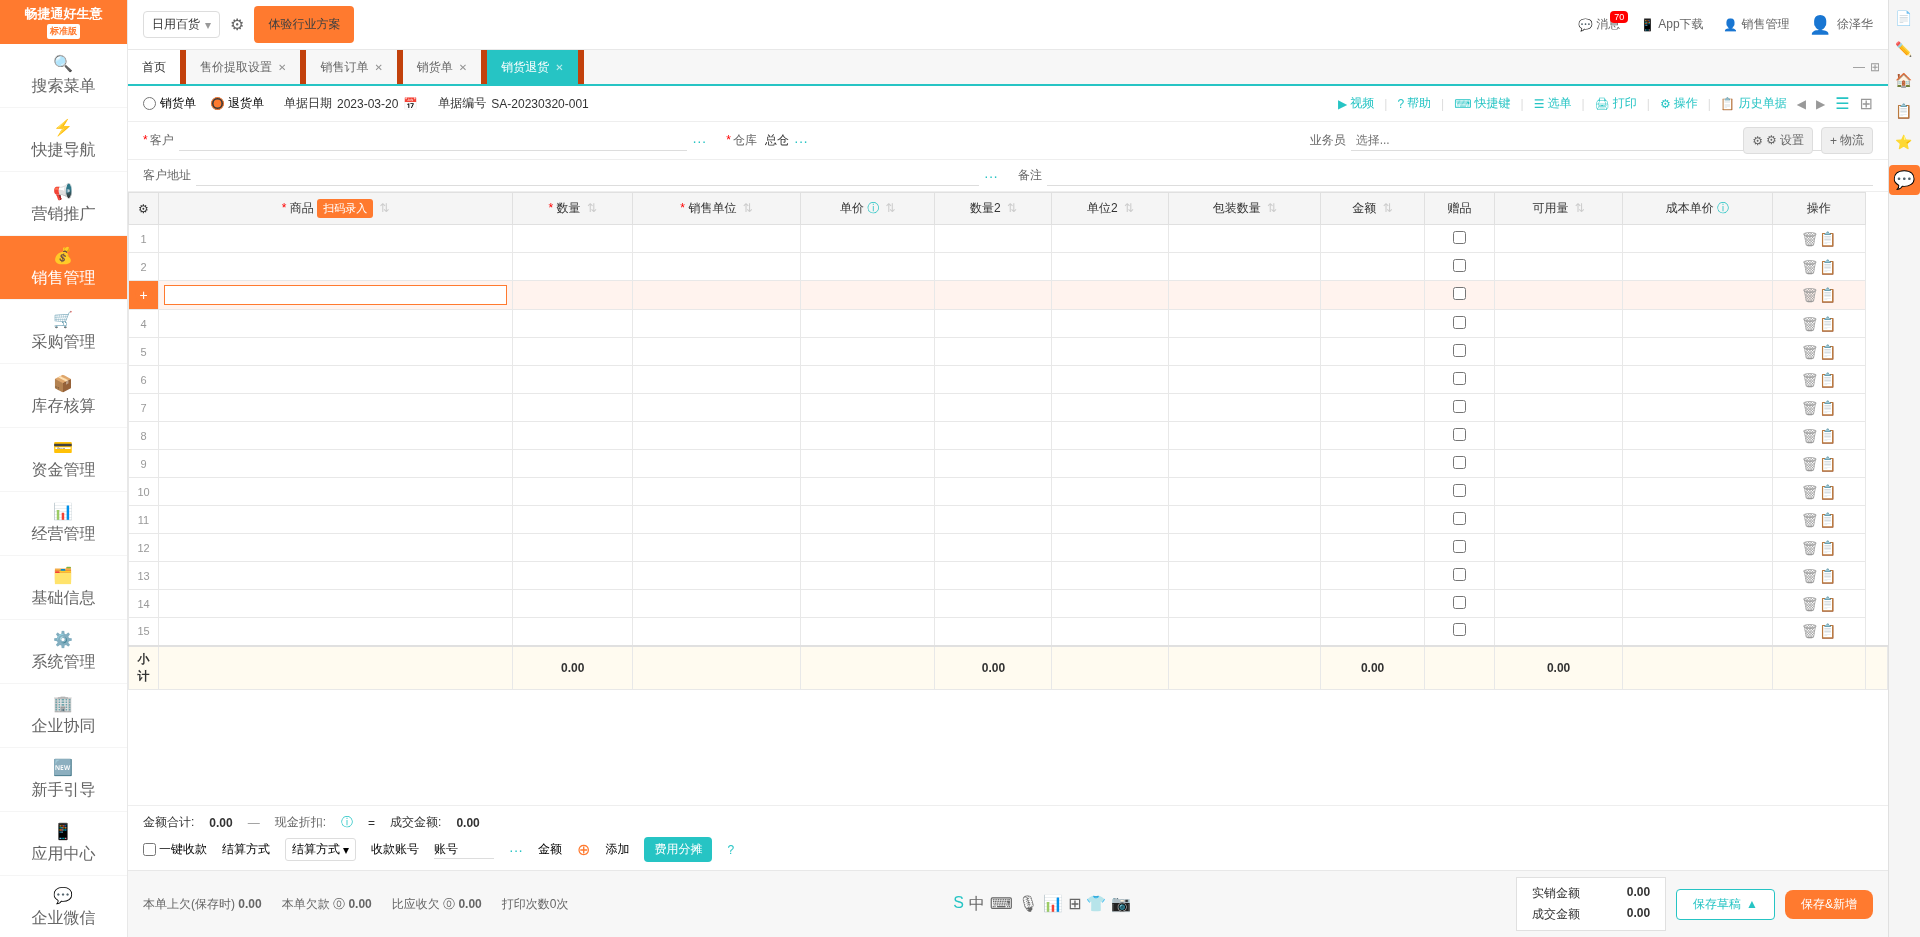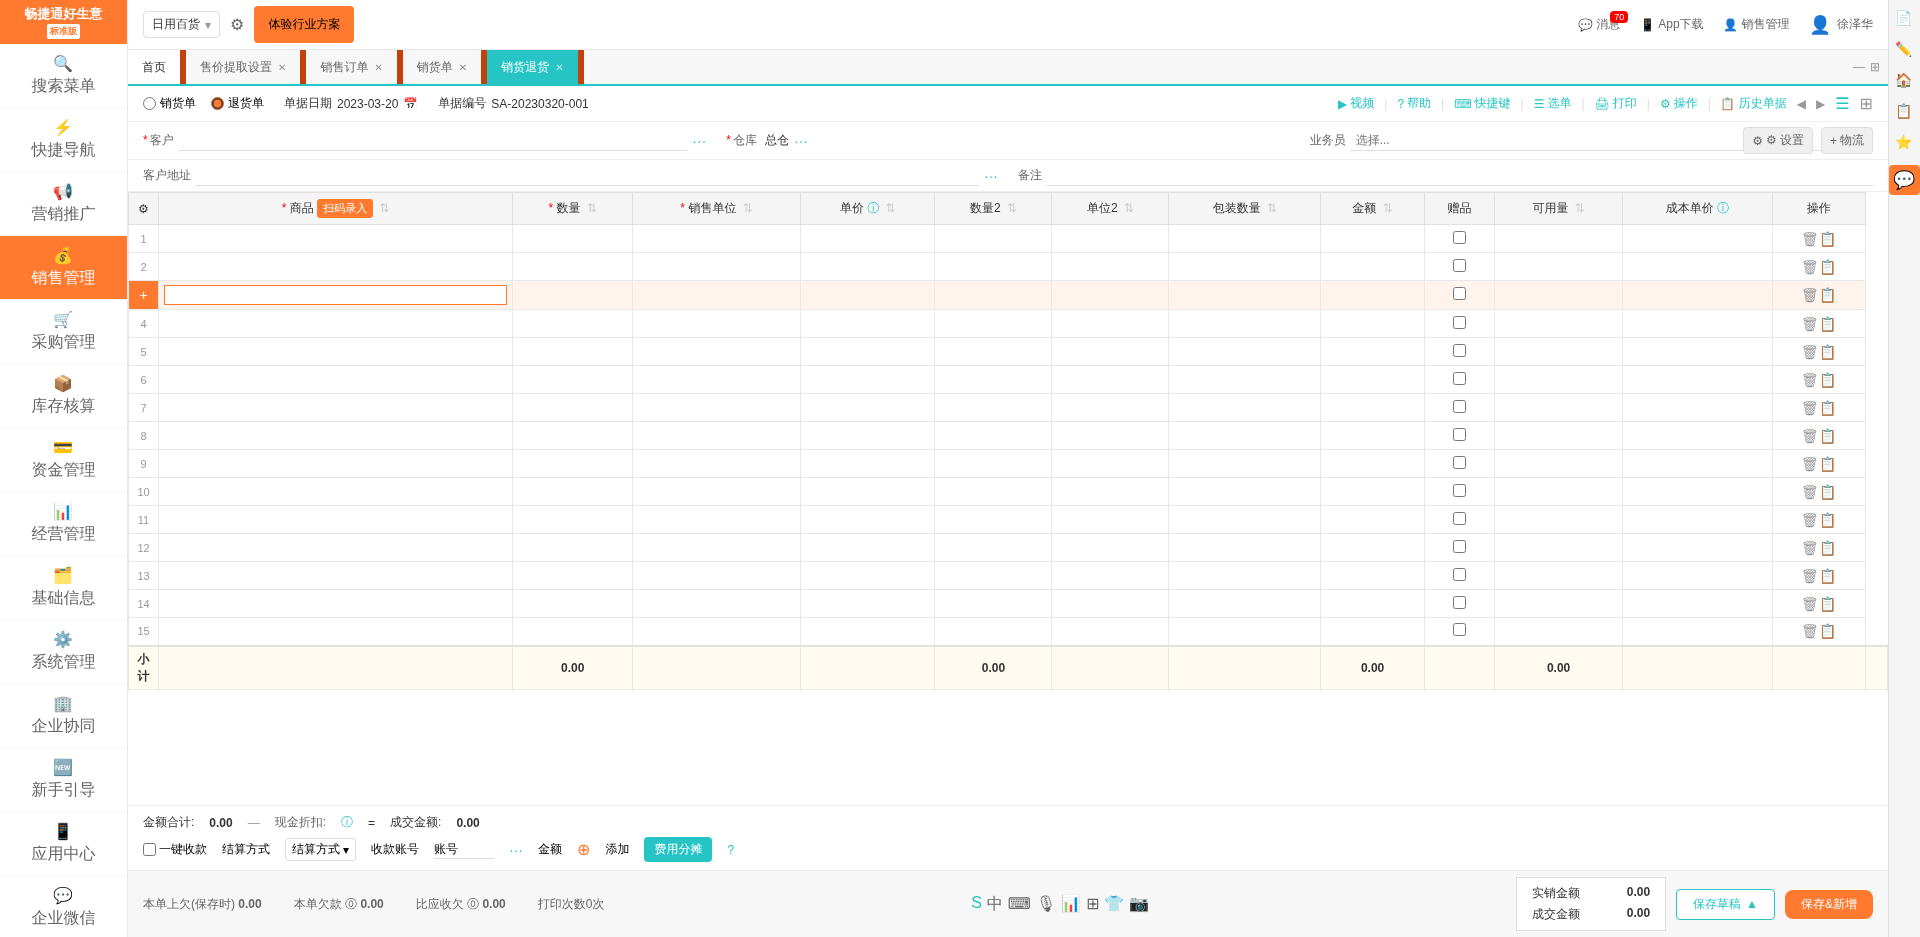--- a/index.html
+++ b/index.html
@@ -17,21 +17,21 @@
     .sidebar-bottom { margin-top: auto; display: flex; justify-content: space-around; padding: 10px; border-top: 1px solid #e8e8e8; }
 
     
     .main { flex: 1; display: flex; flex-direction: column; height: 937px; }
 
     
     .topbar { height: 50px; background: #fff; display: flex; align-items: center; padding: 0 15px; border-bottom: 1px solid #e8e8e8; }
     .topbar-left { display: flex; align-items: center; gap: 10px; }
     .topbar-select { border: 1px solid #ddd; border-radius: 4px; padding: 4px 8px; display: flex; align-items: center; gap: 5px; cursor: pointer; color: #333; }
     .topbar-gear { color: #666; cursor: pointer; font-size: 16px; }
-    .topbar-exp-btn { background: #ff7a2f; color: #000000; border: none; border-radius: 4px; padding: 10px 14px; cursor: pointer; font-size: 12px; }
+    .topbar-exp-btn { background: #ff7a2f; color: #404040; border: none; border-radius: 4px; padding: 10px 14px; cursor: pointer; font-size: 12px; }
     .topbar-right { margin-left: auto; display: flex; align-items: center; gap: 20px; color: #666; }
     .topbar-msg { position: relative; cursor: pointer; display: flex; align-items: center; gap: 3px; }
     .msg-badge { position: absolute; top: -5px; right: -8px; background: #f00; color: #fff; border-radius: 4px; font-size: 9px; padding: 1px 4px; }
     .topbar-user { display: flex; align-items: center; gap: 5px; color: #666; cursor: pointer; }
 
     
     .tabbar { height: 36px; background: #f7f7f7; display: flex; align-items: stretch; border-bottom: 2px solid #26c4c4; }
     .tab { display: flex; align-items: center; padding: 0 14px; cursor: pointer; color: #666; border-right: 6px solid #c2410c; font-size: 12px; gap: 6px; }
     .tab-close { font-size: 10px; color: inherit; opacity: 0.7; }
     .tab-first { background: #fff; color: #333; }
@@ -85,21 +85,21 @@
     .footer-row2 { display: flex; align-items: center; gap: 15px; margin-top: 6px; }
     .footer-amount { font-weight: bold; }
     .footer-minus { color: #999; }
     .cash-label { color: #666; }
     .deal-amount { font-weight: bold; color: #333; }
     .fee-btn { background: #26c4c4; color: #fff; border: none; border-radius: 4px; padding: 4px 10px; cursor: pointer; }
     .add-btn-small { color: #ff7a2f; cursor: pointer; font-size: 16px; }
 
     
     .bottom-bar { padding: 6px 15px; background: #f7f7f7; border-top: 1px solid #e8e8e8; display: flex; align-items: center; justify-content: space-between; }
-    .bottom-left { display: flex; gap: 32px; color: #666; font-size: 11px; }
+    .bottom-left { display: flex; gap: 20px; color: #666; font-size: 11px; }
     .bottom-center { display: flex; gap: 5px; }
     .bottom-center span { font-size: 16px; cursor: pointer; color: #666; }
     .bottom-right { display: flex; gap: 10px; }
     .save-draft-btn { border: 1px solid #26c4c4; color: #26c4c4; background: #fff; border-radius: 4px; padding: 6px 16px; cursor: pointer; font-size: 12px; display: flex; align-items: center; gap: 5px; }
     .save-new-btn { background: #ff7a2f; color: #fff; border: none; border-radius: 8px; padding: 6px 16px; cursor: pointer; font-size: 12px; }
 
     
     .right-panel { width: 32px; background: #f5f5f5; display: flex; flex-direction: column; align-items: center; padding: 10px 0; gap: 15px; border-left: 1px solid #e0e0e0; }
     .rp-icon { color: #999; font-size: 14px; cursor: pointer; }
 

